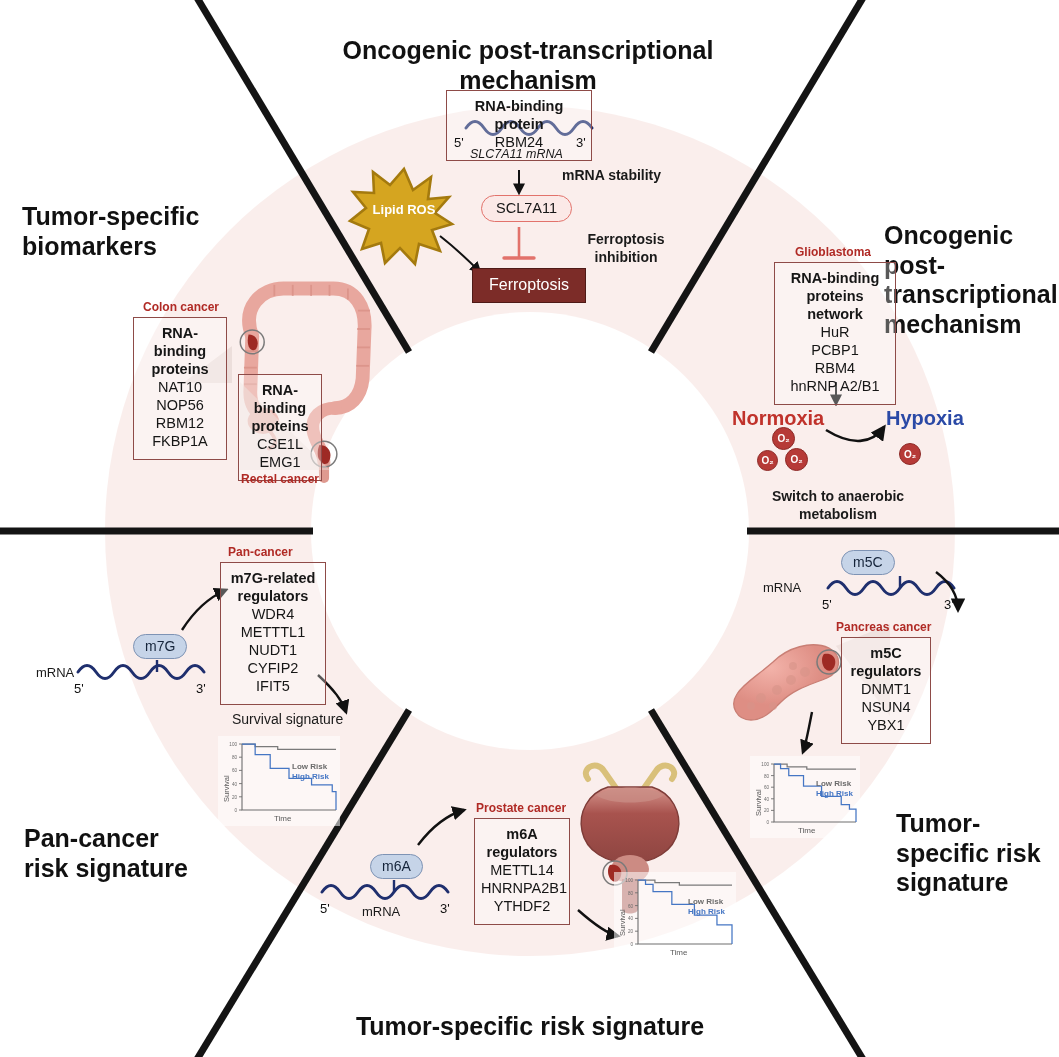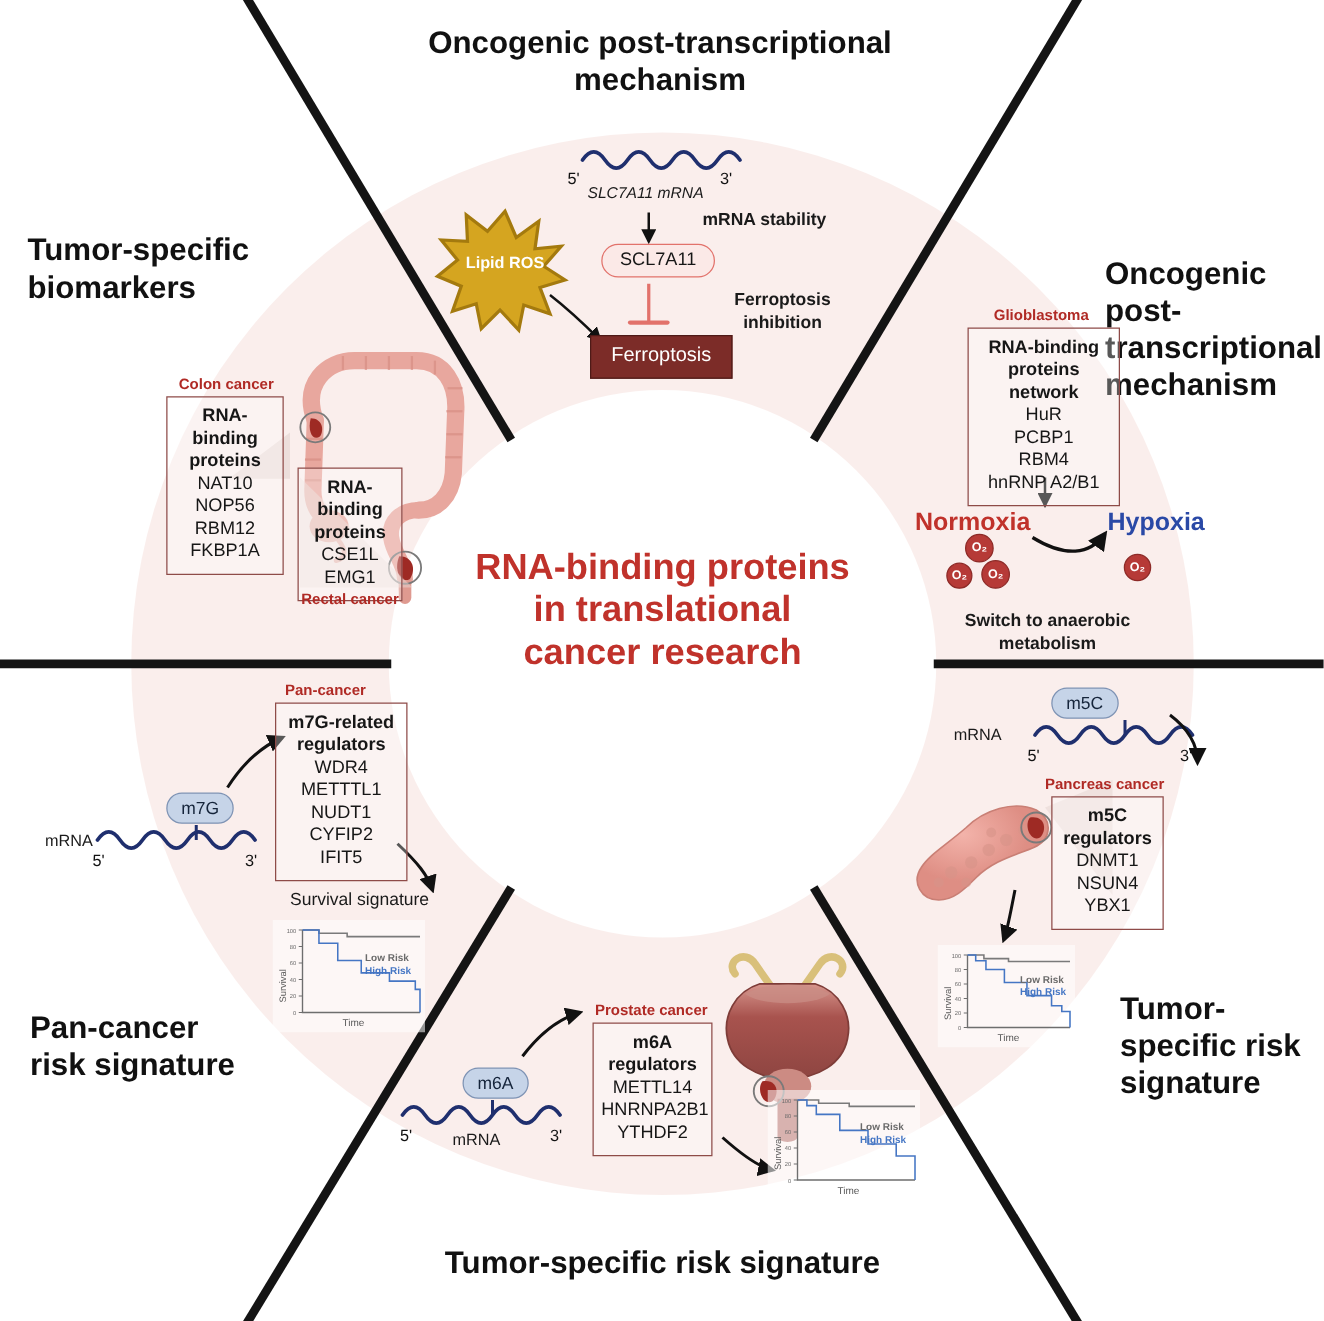--- a/index.html
+++ b/index.html
@@ -5,21 +5,21 @@
 <style>
   html,body{margin:0;padding:0;background:#fff;}
   body{width:1059px;height:1057px;position:relative;overflow:hidden;
        font-family:"Liberation Sans",sans-serif;color:#1a1a1a;}
   #stage{position:absolute;inset:0;width:1059px;height:1057px;}
   svg.layer{position:absolute;left:0;top:0;width:1059px;height:1057px;pointer-events:none;}
   .abs{position:absolute;}
   .ctr{text-align:center;}
 
   
-  .sec-title{font-weight:bold;font-size:25px;line-height:1.18;color:#111;}
+  .sec-title{font-weight:bold;font-size:25px;line-height:1.18;color:#111;margin-top:16px;}
 
   
   #center-title{position:absolute;left:380px;top:438px;width:300px;
      text-align:center;font-size:29px;line-height:1.17;font-weight:bold;color:#C0322B;}
 
   
   .gbox{position:absolute;border:1.6px solid #8E4B48;background:rgba(255,255,255,0.30);
         text-align:center;font-size:14.5px;line-height:1.24;color:#161616;
         padding:7px 6px 8px 6px;box-sizing:border-box;}
   .gbox b{font-weight:bold;display:block;}
@@ -237,22 +237,25 @@
   <div class="sec-title abs" style="left:22px;top:186px;width:180px;text-align:left;">Tumor-specific biomarkers</div>
 
   <div class="sec-title abs" style="left:884px;top:205px;width:172px;text-align:left;">Oncogenic post-transcriptional mechanism</div>
 
   <div class="sec-title abs" style="left:24px;top:808px;width:180px;text-align:left;">Pan-cancer risk signature</div>
 
   <div class="sec-title abs ctr" style="left:350px;top:996px;width:360px;">Tumor-specific risk signature</div>
 
   <div class="sec-title abs" style="left:896px;top:793px;width:160px;text-align:left;">Tumor-specific risk signature</div>
 
-  <div id="center-title">RNA-binding proteins in translational cancer research</div>
-
+
+  <div class="gbox" style="left:446px;top:90px;width:146px;">
+    <b>RNA-binding protein</b>
+    <span class="gene">RBM24</span>
+  </div>
   <div class="tick" style="left:454px;top:135px;">5'</div>
   <div class="tick" style="left:576px;top:135px;">3'</div>
   <div class="lbl" style="left:470px;top:147px;font-style:italic;font-size:12.5px;">SLC7A11 mRNA</div>
   <div class="lbl b" style="left:562px;top:167px;">mRNA stability</div>
   <div id="scl-capsule" style="left:481px;top:195px;">SCL7A11</div>
   <div class="lbl b ctr" style="left:578px;top:231px;width:96px;white-space:normal;line-height:1.25;">Ferroptosis inhibition</div>
   <div id="ferroptosis-box" style="left:472px;top:268px;">Ferroptosis</div>
   <div id="lipid-ros-label" style="left:369px;top:203px;">Lipid ROS</div>
 
   <div class="cap" style="left:143px;top:300px;">Colon cancer</div>

